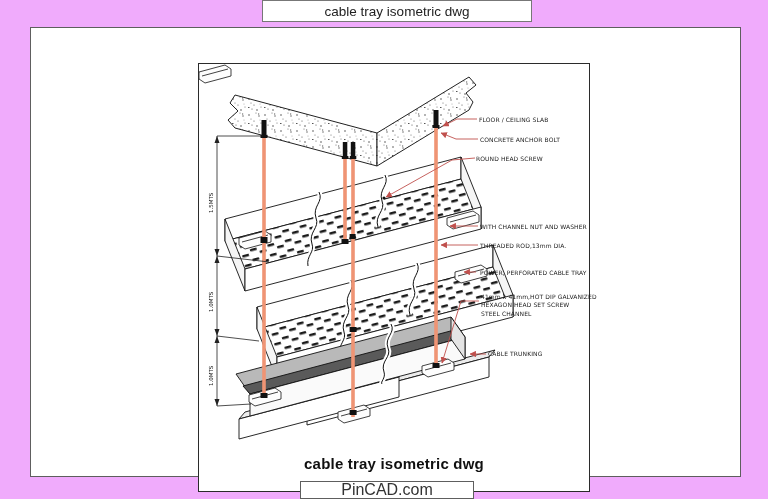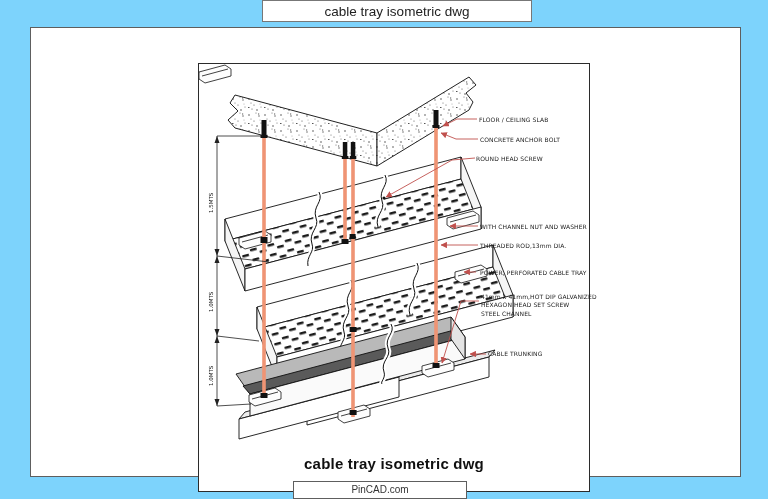--- a/index.html
+++ b/index.html
@@ -1,33 +1,33 @@
 <!DOCTYPE html>
 <html><head>
 <meta charset="utf-8">
 <style>
   html,body{margin:0;padding:0;}
-  .stage{position:relative;width:768px;height:499px;background:#7dd3fc;overflow:hidden;
+  .stage{position:relative;width:768px;height:499px;background:#f0abfc;overflow:hidden;
          font-family:"DejaVu Sans",sans-serif;}
   .top-title{position:absolute;left:262px;top:0;width:270px;height:22px;background:#fff;
              border:1px solid #777;box-sizing:border-box;text-align:center;line-height:21px;
              font-size:13.5px;color:#222;font-family:"Liberation Sans",sans-serif;}
   .main-panel{position:absolute;left:30px;top:27px;width:711px;height:450px;background:#fff;
               border:1px solid #5e5e5e;box-sizing:border-box;}
   .drawing-box{position:absolute;left:167px;top:35px;width:390px;height:427px;background:#fff;
                border:1px solid #2b2b2b;box-sizing:content-box;}
   .drawing-box svg{position:absolute;left:0;top:0;}
   .callout{position:absolute;font-size:6px;letter-spacing:.1px;color:#1a1a1a;
            white-space:pre;line-height:1.4;font-family:"DejaVu Sans",sans-serif;}
   .drawing-title{position:absolute;left:0;top:391px;width:100%;text-align:center;
                  font-weight:bold;font-size:15px;color:#101010;letter-spacing:.2px;
                  font-family:"Liberation Sans",sans-serif;}
-  .footer-box{position:absolute;left:293px;top:481px;width:174px;height:18px;background:#fff;
+  .footer-box{position:absolute;left:300px;top:481px;width:174px;height:18px;background:#fff;
               border:1px solid #5e5e5e;box-sizing:border-box;text-align:center;
-              font-size:10px;color:#333;line-height:16px;
+              font-size:16px;color:#333;line-height:16px;
               font-family:"Liberation Sans",sans-serif;cursor:pointer;}
 </style>
 </head>
 <body>
 
 <div class="stage">
 
   <div class="top-title">
     <span>cable tray isometric dwg</span>
   </div>

